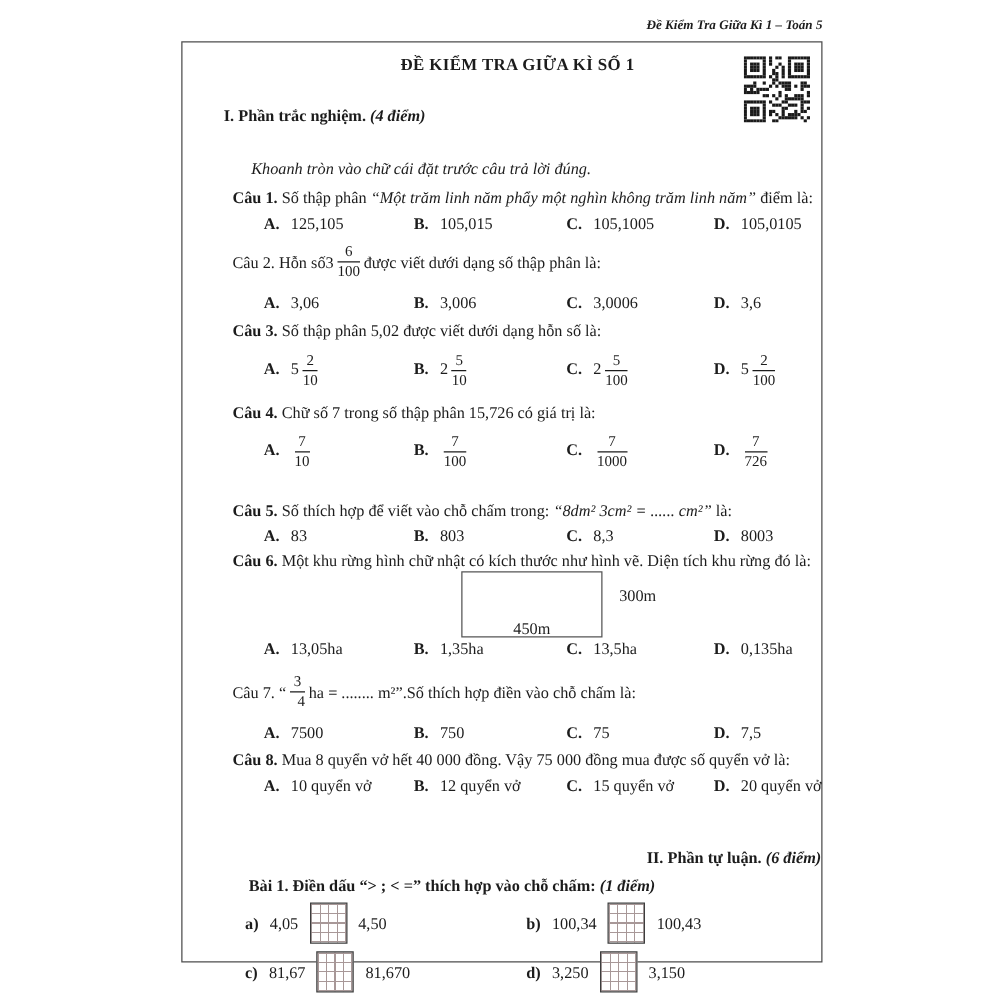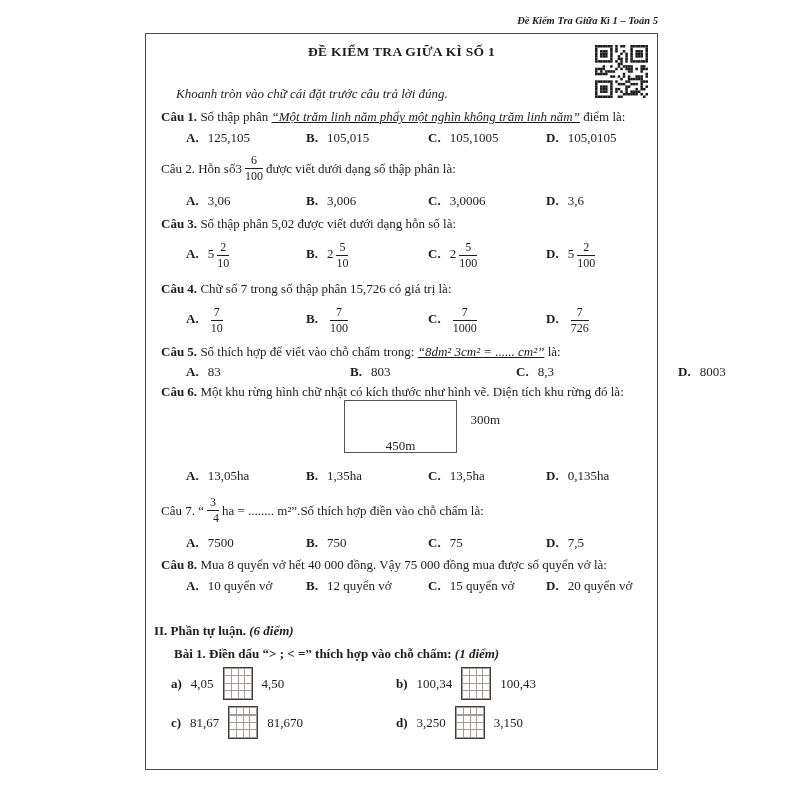--- a/index.html
+++ b/index.html
@@ -7,43 +7,43 @@
     width:800px;height:800px;background:#ffffff;position:relative;
     font-family:"Liberation Serif","DejaVu Serif",serif;
     color:#1c1c1c;font-size:13px;line-height:17px;
   }
   .pagehead{
     position:absolute;top:12px;left:145px;width:513px;
     text-align:right;font-style:italic;font-weight:bold;font-size:10.5px;
   }
   .sheet{
     position:absolute;left:145px;top:33px;width:513px;height:737px;
-    border:1.5px solid #4d4d4d;background:#fff;box-sizing:border-box;
+    border:1.5px solid #4d4d4d;background:#fff;box-sizing:border-box;padding-left:25px;
   }
   .title{margin-top:9px;text-align:center;font-weight:bold;font-size:13.5px;letter-spacing:.3px;}
   .qr{position:absolute;top:11px;right:9px;width:53px;height:53px;}
   .sec-head{margin:24px 0 0 8px;font-weight:bold;}
   .pts{font-style:italic;}
   .instr{margin:25px 0 0 30px;font-style:italic;}
   .q{margin:6px 0 0 15px;}
   .q .qlbl{font-weight:bold;}
-  .q .qt{font-style:italic;text-decoration:underline;}
+  .q .qt{font-style:italic;}
   .qflex{display:flex;align-items:center;height:40px;margin:2px 0 0 15px;}
   .opts{display:grid;grid-template-columns:120px 122px 118px 1fr;margin:4px 0 0 40px;}
   .opts.frow{margin-top:2px;align-items:center;height:42px;}
   .opt{white-space:nowrap;}
   .lt{font-weight:bold;margin-right:9px;}
   .frac{display:inline-block;vertical-align:middle;text-align:center;line-height:1.05;font-size:12px;margin:0 3px;}
   .frac .num{display:block;border-bottom:1px solid #1c1c1c;padding:0 3px 1px;}
   .frac .den{display:block;padding-top:1px;text-align:right;}
   .fig{position:relative;margin:0 0 0 198px;width:113px;height:53px;border:1.5px solid #555;box-sizing:border-box;}
   .fig .wlbl{position:absolute;left:50%;bottom:-2px;transform:translateX(-50%);background:transparent;}
   .fig .hlbl{position:absolute;right:-44px;top:10px;}
-  .opts.after-fig{margin-top:14px;}
-  .sec2{margin-top:28px;}
+  .opts.after-fig{margin-top:0;}
+  .sec2{margin-top:40px;text-align:right;}
   .bai{margin:6px 0 0 28px;}
   .bai .blbl{font-weight:bold;}
   .brow{display:grid;grid-template-columns:225px 1fr;margin:4px 0 0 25px;align-items:center;}
   .brow:first-of-type{margin-top:-2px;}
   .bitem{display:flex;align-items:center;gap:9px;height:35px;}
   .bitem .ilbl{font-weight:bold;}
   .gridbox{
     display:inline-block;width:30px;height:33px;box-sizing:border-box;
     border:1.5px solid #3d3d3d;background:#fff;
     background-image:
@@ -268,20 +268,24 @@
       <rect x="5.05" y="50.48" width="2.52" height="2.52" fill="#1a1a1a"></rect>
       <rect x="7.57" y="50.48" width="2.52" height="2.52" fill="#1a1a1a"></rect>
       <rect x="10.10" y="50.48" width="2.52" height="2.52" fill="#1a1a1a"></rect>
       <rect x="12.62" y="50.48" width="2.52" height="2.52" fill="#1a1a1a"></rect>
       <rect x="15.14" y="50.48" width="2.52" height="2.52" fill="#1a1a1a"></rect>
       <rect x="22.71" y="50.48" width="2.52" height="2.52" fill="#1a1a1a"></rect>
       <rect x="25.24" y="50.48" width="2.52" height="2.52" fill="#1a1a1a"></rect>
       <rect x="47.95" y="50.48" width="2.52" height="2.52" fill="#1a1a1a"></rect>
     </svg>
 
+  <div class="sec-head">
+    <span>I. Phần trắc nghiệm.</span>
+    <span class="pts">(4 điểm)</span>
+  </div>
   <div class="instr">Khoanh tròn vào chữ cái đặt trước câu trả lời đúng.</div>
 
   <div class="q">
     <span class="qlbl">Câu 1.</span>
     <span>Số thập phân </span><span class="qt">“Một trăm linh năm phẩy một nghìn không trăm linh năm”</span><span> điểm là:</span>
   </div>
   <div class="opts">
     <span class="opt"><span class="lt">A.</span><span>125,105</span></span>
     <span class="opt"><span class="lt">B.</span><span>105,015</span></span>
     <span class="opt"><span class="lt">C.</span><span>105,1005</span></span>
@@ -319,25 +323,25 @@
     <span class="qlbl">Câu 4.</span>
     <span>Chữ số 7 trong số thập phân 15,726 có giá trị là:</span>
   </div>
   <div class="opts frow">
     <span class="opt"><span class="lt">A.</span><span class="frac"><span class="num">7</span><span class="den">10</span></span></span>
     <span class="opt"><span class="lt">B.</span><span class="frac"><span class="num">7</span><span class="den">100</span></span></span>
     <span class="opt"><span class="lt">C.</span><span class="frac"><span class="num">7</span><span class="den">1000</span></span></span>
     <span class="opt"><span class="lt">D.</span><span class="frac"><span class="num">7</span><span class="den">726</span></span></span>
   </div>
 
-  <div class="q" style="margin-top:2px;">
+  <div class="q" style="margin-top:18px;">
     <span class="qlbl">Câu 5.</span>
     <span>Số thích hợp để viết vào chỗ chấm trong: </span><span class="qt">“8dm² 3cm² = ...... cm²”</span><span> là:</span>
   </div>
-  <div class="opts" style="margin-top:3px;gap:44px;">
+  <div class="opts" style="margin-top:3px;">
     <span class="opt"><span class="lt">A.</span><span>83</span></span>
     <span class="opt"><span class="lt">B.</span><span>803</span></span>
     <span class="opt"><span class="lt">C.</span><span>8,3</span></span>
     <span class="opt"><span class="lt">D.</span><span>8003</span></span>
   </div>
 
   <div class="q" style="margin-top:3px;">
     <span class="qlbl">Câu 6.</span>
     <span>Một khu rừng hình chữ nhật có kích thước như hình vẽ. Diện tích khu rừng đó là:</span>
   </div>

